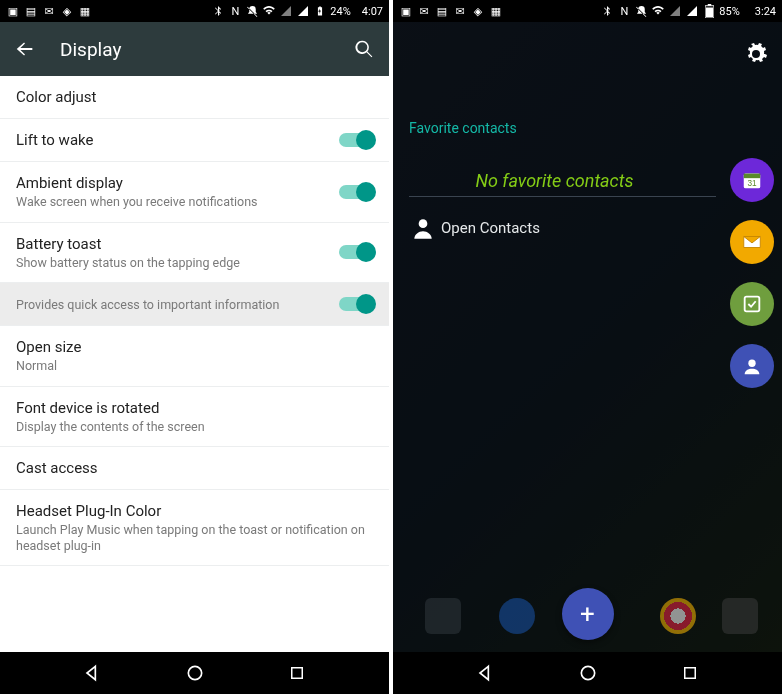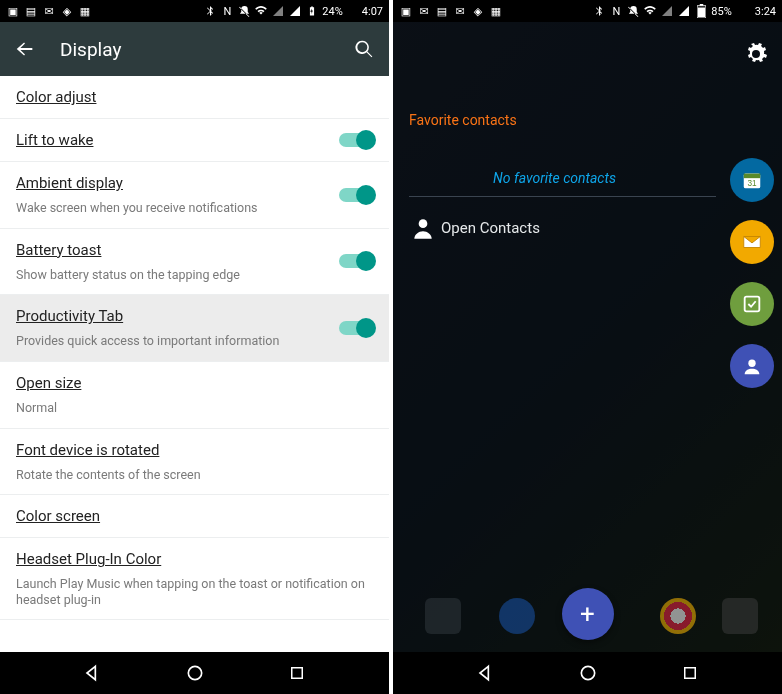--- a/index.html
+++ b/index.html
@@ -50,22 +50,22 @@
   
   .settings-list { background: #fff; }
   .row {
     padding: 12px 16px;
     border-bottom: 1px solid #eceeef;
     display: flex;
     align-items: center;
   }
   .row.selected { background: #ececec; }
   .row .txt { flex: 1; }
-  .row .title { font-size: 15px; color: #222; text-decoration: underline; }
-  .row .sub { font-size: 12.5px; color: #7a7a7a; margin-top: 8px; line-height: 1.25; }
+  .row .title { font-size: 15px; color: #222; }
+  .row .sub { font-size: 12.5px; color: #7a7a7a; margin-top: 2px; line-height: 1.25; }
   .switch {
     width: 34px; height: 14px; border-radius: 10px;
     background: #7fd6c7; position: relative; margin-left: 10px;
   }
   .switch::after {
     content: ""; position: absolute; right: -3px; top: -3px;
     width: 20px; height: 20px; border-radius: 50%;
     background: #009688;
   }
 
@@ -76,26 +76,26 @@
     display: flex; align-items: center; justify-content: space-evenly;
   }
   .nav-btn { width: 22px; height: 22px; display:flex; align-items:center; justify-content:center; color:#fff; }
 
   
   .p2-gear {
     position: absolute; top: 42px; right: 14px;
     width: 24px; height: 24px; color: #fff;
   }
   .fav-header {
-    position: absolute; top: 112px; left: 16px;
-    color: #f97316; font-size: 14px; text-align: center;
+    position: absolute; top: 120px; left: 16px;
+    color: #14b8a6; font-size: 14px; text-align: center;
   }
   .no-fav {
     position: absolute; top: 170px; left: 0; right: 66px;
-    text-align: center; color: #0ea5e9; font-style: italic; font-size: 14px;
+    text-align: center; color: #84cc16; font-style: italic; font-size: 18px;
   }
   .divider {
     position: absolute; top: 196px; left: 16px; right: 66px;
     height: 1px; background: #3a4450;
   }
   .open-contacts {
     position: absolute; top: 214px; left: 16px;
     display: flex; align-items: center; gap: 4px;
     color: #e5e8ea; font-size: 15px;
   }
@@ -104,21 +104,21 @@
   
   .side-tabs {
     position: absolute; right: 8px; top: 158px;
     display: flex; flex-direction: column; gap: 18px;
   }
   .bubble {
     width: 44px; height: 44px; border-radius: 50%;
     display: flex; align-items: center; justify-content: center;
     color: #fff; font-size: 14px;
   }
-  .b-green { background: #0369a1; }
+  .b-green { background: #6d28d9; }
   .b-yellow { background: #f2a900; }
   .b-green2 { background: #6f9e3e; }
   .b-indigo { background: #3f51b5; }
 
   
   .fab {
     position: absolute; bottom: 54px; left: 50%; transform: translateX(-50%);
     width: 52px; height: 52px; border-radius: 50%;
     background: #3f51b5; color: #fff;
     display: flex; align-items: center; justify-content: center;
@@ -178,21 +178,21 @@
         <svg viewBox="0 0 24 24" width="12" height="12" fill="#fff">
             <path d="M2 22h20V2z"></path>
           </svg>
       </span>
       <span class="stat-ic">
         <svg viewBox="0 0 24 24" width="10" height="14" fill="#fff">
             <path d="M7 3h3V1h4v2h3v20H7zM11 6l-3 8h3v5l3-8h-3z"></path>
           </svg>
       </span>
       <span>24%</span>
-      <span style="margin-left:16px">4:07</span>
+      <span style="margin-left:8px">4:07</span>
     </div>
   </div>
 
   <div class="app-bar">
     <div class="back-arrow">
       <svg viewBox="0 0 24 24" width="22" height="22" fill="#fff">
           <path d="M20 11H7l5-5-1-1-8 7 8 7 1-1-5-5h13z"></path>
         </svg>
     </div>
     <div class="app-title">Display</div>
@@ -224,40 +224,39 @@
       </div>
       <div class="row">
         <div class="txt">
           <div class="title">Battery toast</div>
           <div class="sub">Show battery status on the tapping edge</div>
         </div>
         <div class="switch"></div>
       </div>
       <div class="row selected">
         <div class="txt">
-          <div class="title">Productivity Tab</div>
           <div class="sub">Provides quick access to important information</div>
         </div>
         <div class="switch"></div>
       </div>
       <div class="row">
         <div class="txt">
           <div class="title">Open size</div>
           <div class="sub">Normal</div>
         </div>
       </div>
       <div class="row">
         <div class="txt">
           <div class="title">Font device is rotated</div>
-          <div class="sub">Rotate the contents of the screen</div>
-        </div>
-      </div>
-      <div class="row">
-        <div class="txt">
-          <div class="title">Color screen</div>
+          <div class="sub">Display the contents of the screen</div>
+        </div>
+      </div>
+      <div class="row">
+        <div class="txt">
+          <div class="title">Cast access</div>
         </div>
       </div>
       <div class="row">
         <div class="txt">
           <div class="title">Headset Plug-In Color</div>
           <div class="sub">Launch Play Music when tapping on the toast or notification on headset plug-in</div>
         </div>
       </div>
     </div>
 
@@ -321,21 +320,21 @@
           </svg>
       </span>
       <span class="stat-ic">
         <svg viewBox="0 0 10 16" width="9" height="14">
             <rect x="0" y="2" width="10" height="14" fill="none" stroke="#fff"></rect>
             <rect x="3" y="0" width="4" height="2" fill="#fff"></rect>
             <rect x="1" y="4" width="8" height="11" fill="#fff"></rect>
           </svg>
       </span>
       <span>85%</span>
-      <span style="margin-left:20px">3:24</span>
+      <span style="margin-left:12px">3:24</span>
     </div>
   </div>
 
   <div class="p2-gear">
     <svg viewBox="0 0 24 24" width="24" height="24" fill="#fff">
         <path d="M12 8a4 4 0 1 0 0 8 4 4 0 0 0 0-8zm9 4l2 1-1 3-2-1a9 9 0 0 1-2 2l1 2-3 1-1-2a9 9 0 0 1-3 0l-1 2-3-1 1-2a9 9 0 0 1-2-2l-2 1-1-3 2-1a9 9 0 0 1 0-3l-2-1 1-3 2 1a9 9 0 0 1 2-2L7 2l3-1 1 2a9 9 0 0 1 3 0l1-2 3 1-1 2a9 9 0 0 1 2 2l2-1 1 3-2 1a9 9 0 0 1 0 3z"></path>
       </svg>
   </div>
 
   <div class="fav-header">Favorite contacts</div>

